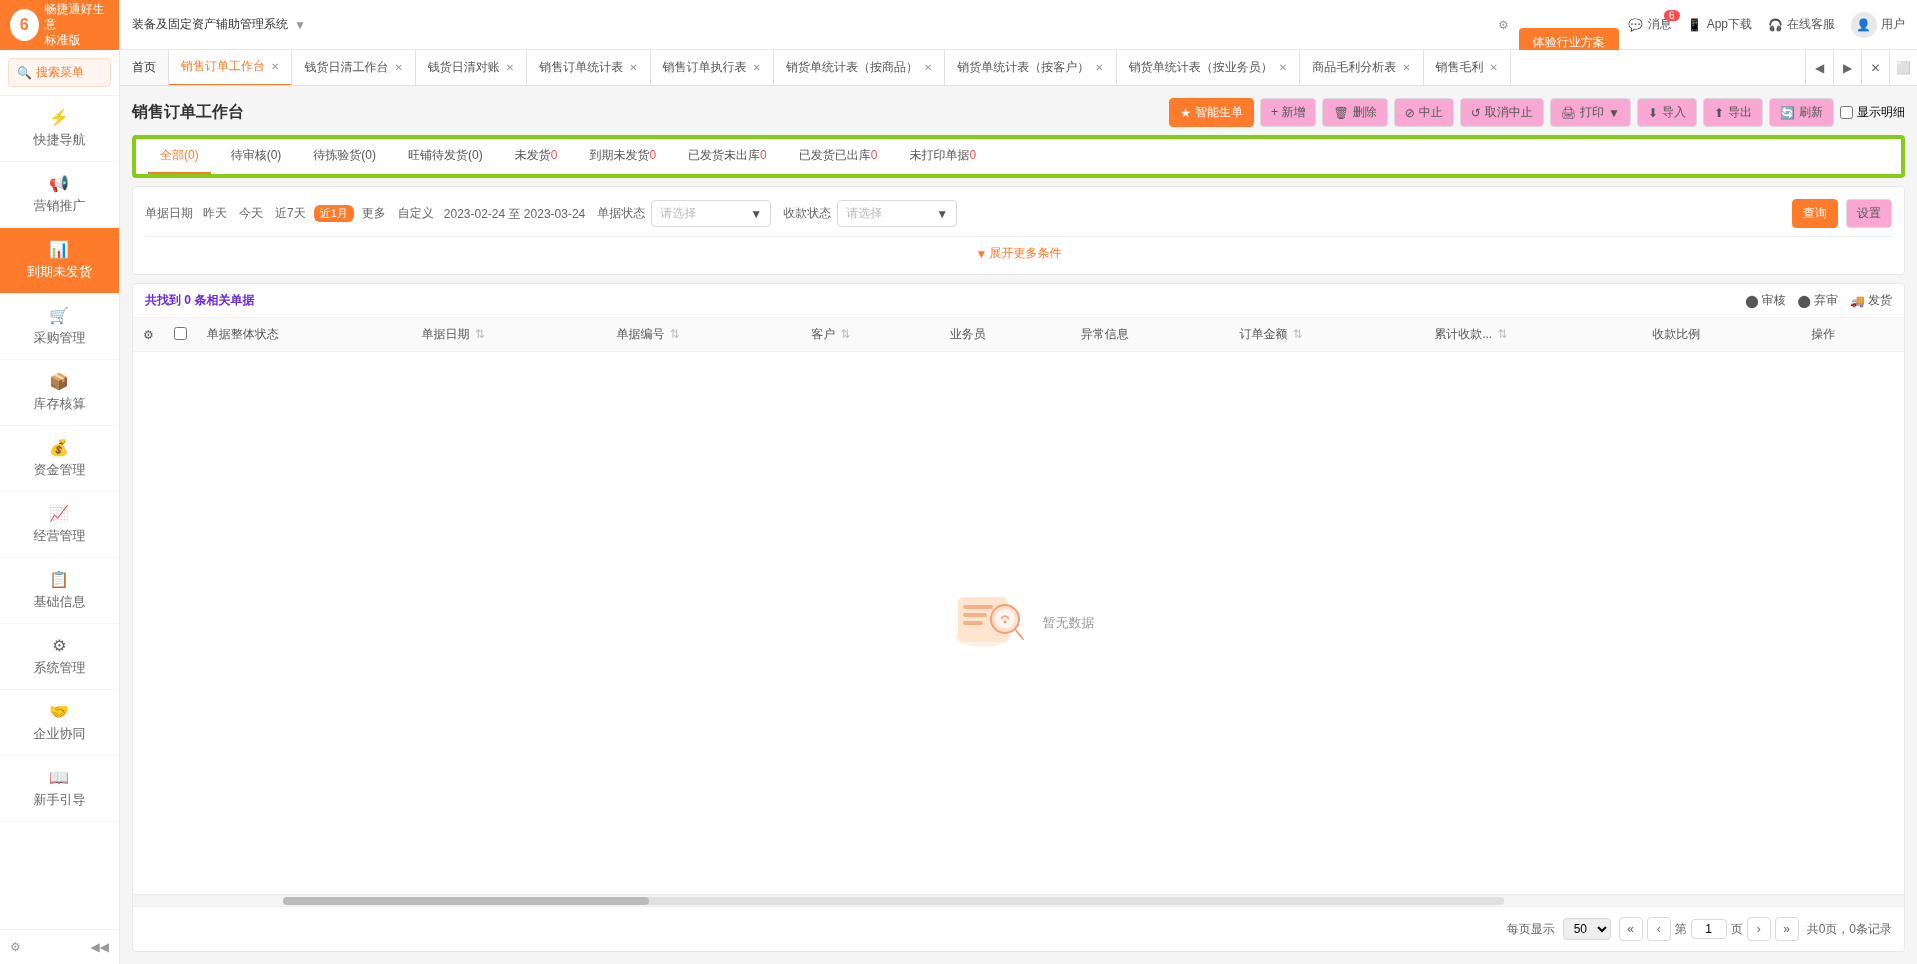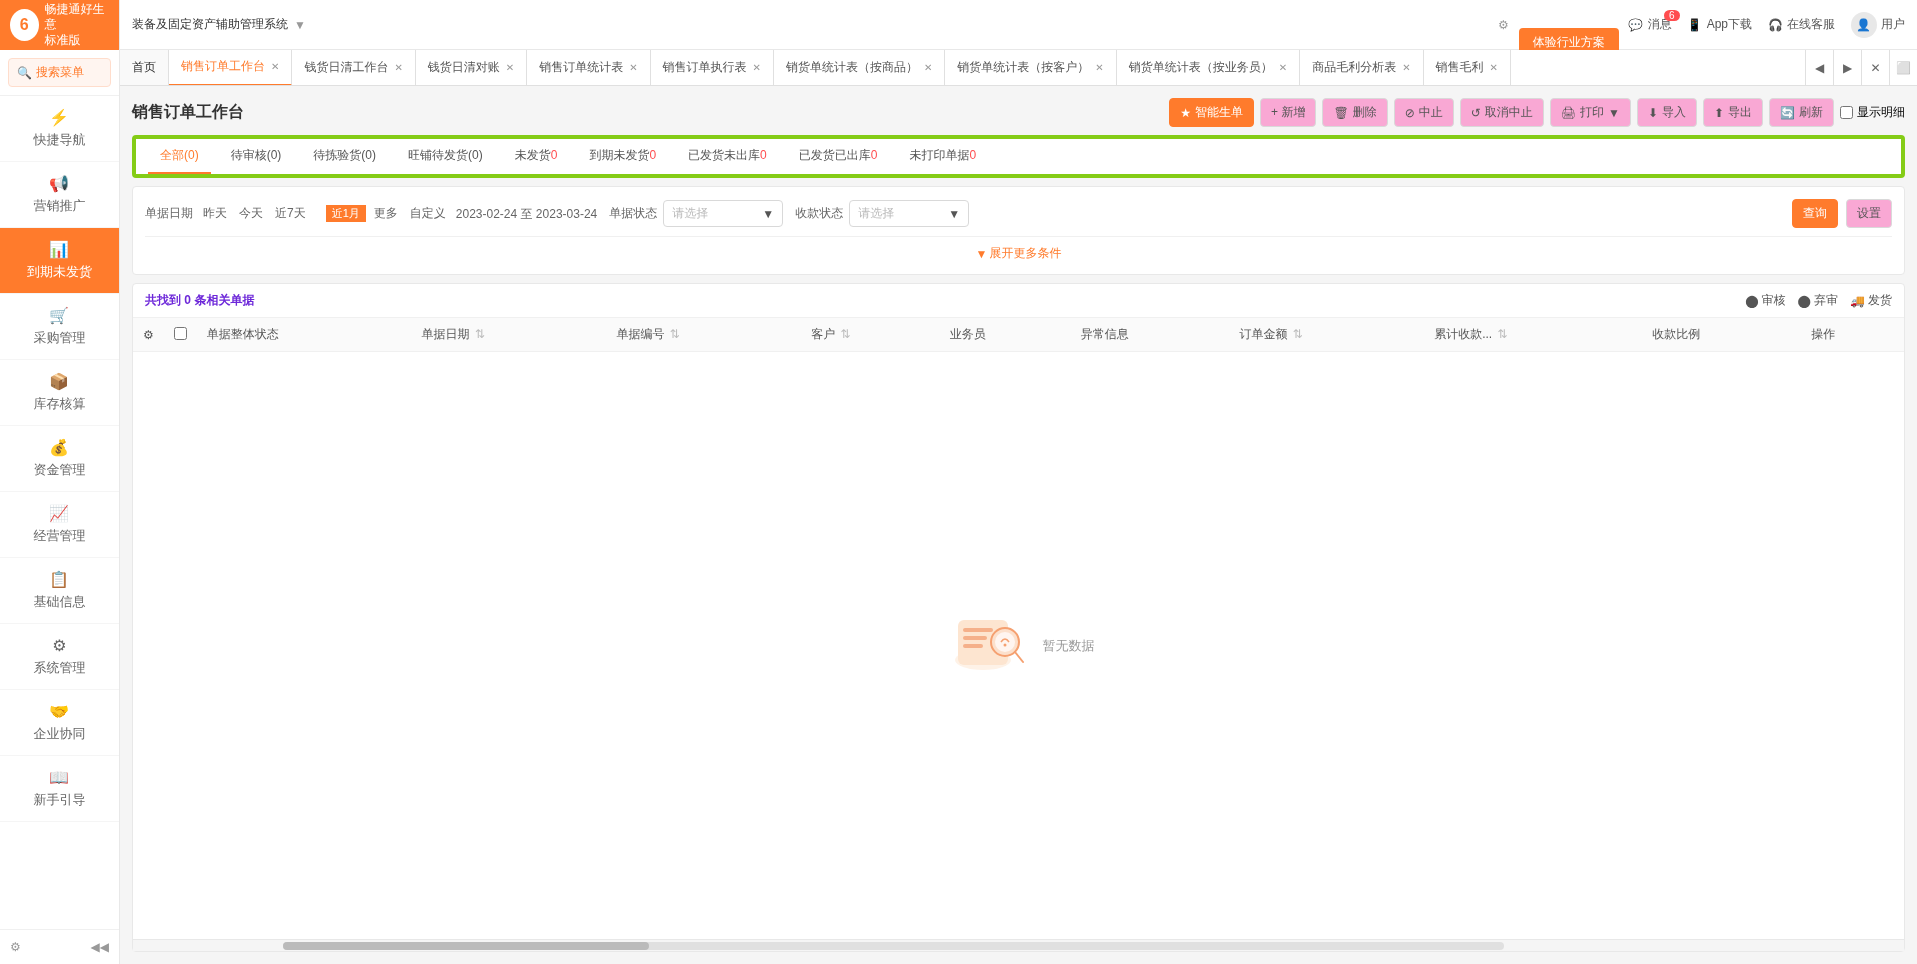--- a/index.html
+++ b/index.html
@@ -59,21 +59,21 @@
     .filter-tab.active { color: #ff7b2c; border-bottom: 2px solid #ff7b2c; }
     .filter-tab .red-badge { color: #ff4d4f; }
 
     
     .search-panel { background: #fff; border-radius: 4px; padding: 12px; border: 1px solid #e8e8e8; }
     .search-row { display: flex; align-items: center; gap: 12px; margin-bottom: 8px; flex-wrap: wrap; }
     .search-field { display: flex; align-items: center; gap: 6px; }
     .search-label { color: #666; white-space: nowrap; }
     .date-range { display: flex; align-items: center; gap: 4px; }
     .date-option { color: #666; cursor: pointer; padding: 2px 4px; }
-    .date-option.current-month { background: #ff7b2c; color: #fff; border-radius: 0; padding: 1px 6px; font-size: 11px; margin-left: 12px; }
+    .date-option.current-month { background: #ff7b2c; color: #fff; border-radius: 6px; padding: 1px 6px; font-size: 11px; }
     .date-input { display: flex; align-items: center; gap: 4px; color: #666; font-size: 11px; margin-top: 2px; }
     .search-select { border: 1px solid #d9d9d9; border-radius: 4px; padding: 4px 8px; color: #555; background: #fff; min-width: 120px; display: flex; align-items: center; justify-content: space-between; cursor: pointer; }
     .expand-btn { color: #ff7b2c; cursor: pointer; display: flex; align-items: center; gap: 2px; font-size: 12px; }
 
     
     .table-section { background: #fff; border-radius: 4px; border: 1px solid #e8e8e8; flex: 1; display: flex; flex-direction: column; }
     .table-header-bar { padding: 8px 12px; display: flex; align-items: center; justify-content: space-between; border-bottom: 1px solid #f0f0f0; }
     .record-count { color: #666; }
     .record-count span { color: #6d28d9; font-weight: bold; }
     .table-actions { display: flex; align-items: center; gap: 12px; }
@@ -467,16 +467,32 @@
         </div>
         <div class="empty-text">暂无数据</div>
       </div>
 
       <div class="scroll-area">
         <div class="scroll-track">
           <div class="scroll-thumb"></div>
         </div>
       </div>
 
+      <div class="pagination">
+        <span class="pagination-text">每页显示</span>
+        <select class="pagination-select">
+          <option>50</option>
+        </select>
+        <div class="pagination-nav">
+          <div class="pagination-btn">«</div>
+          <div class="pagination-btn">‹</div>
+          <span class="pagination-text">第</span>
+          <input class="pagination-input" type="text" value="1" style="">
+          <span class="pagination-text">页</span>
+          <div class="pagination-btn">›</div>
+          <div class="pagination-btn">»</div>
+        </div>
+        <span class="pagination-text">共0页，0条记录</span>
+      </div>
     </div>
 
   </div>
 </div>
 
 </body></html>

